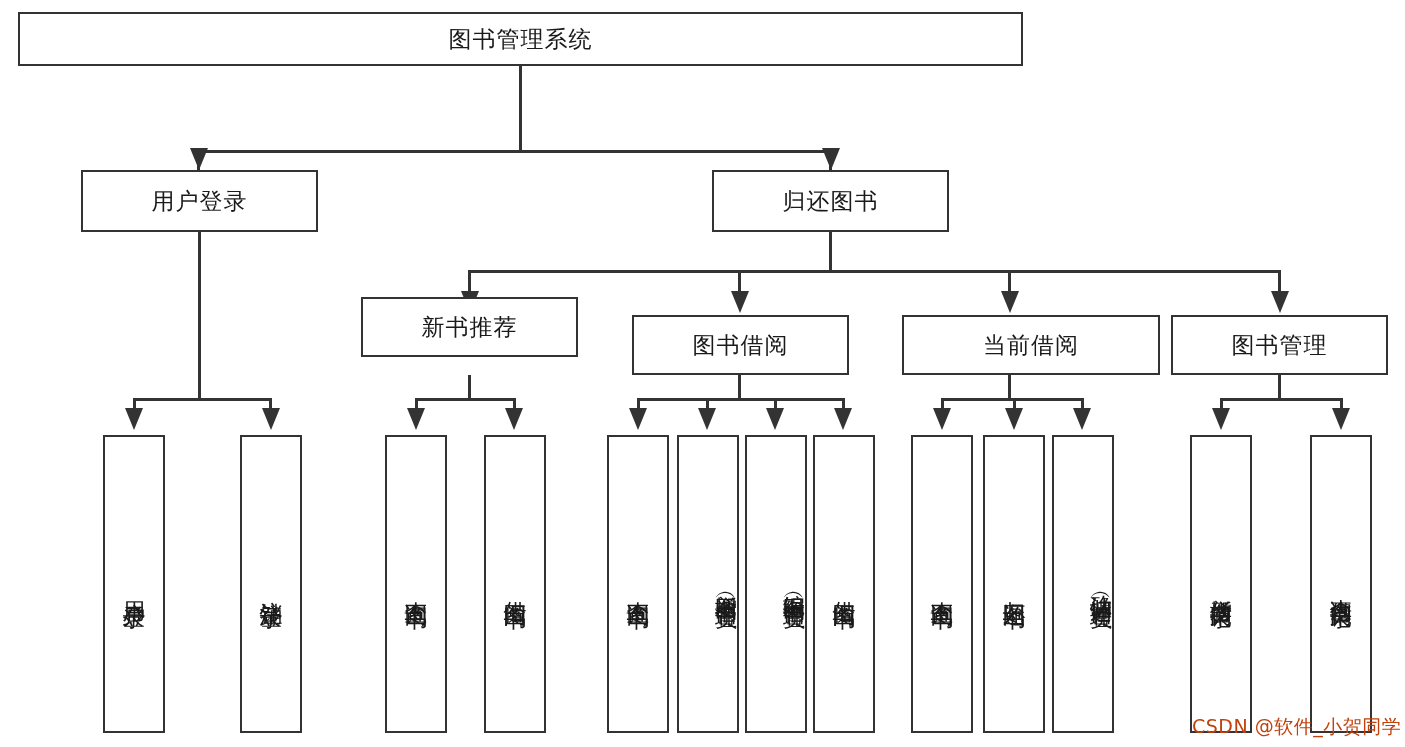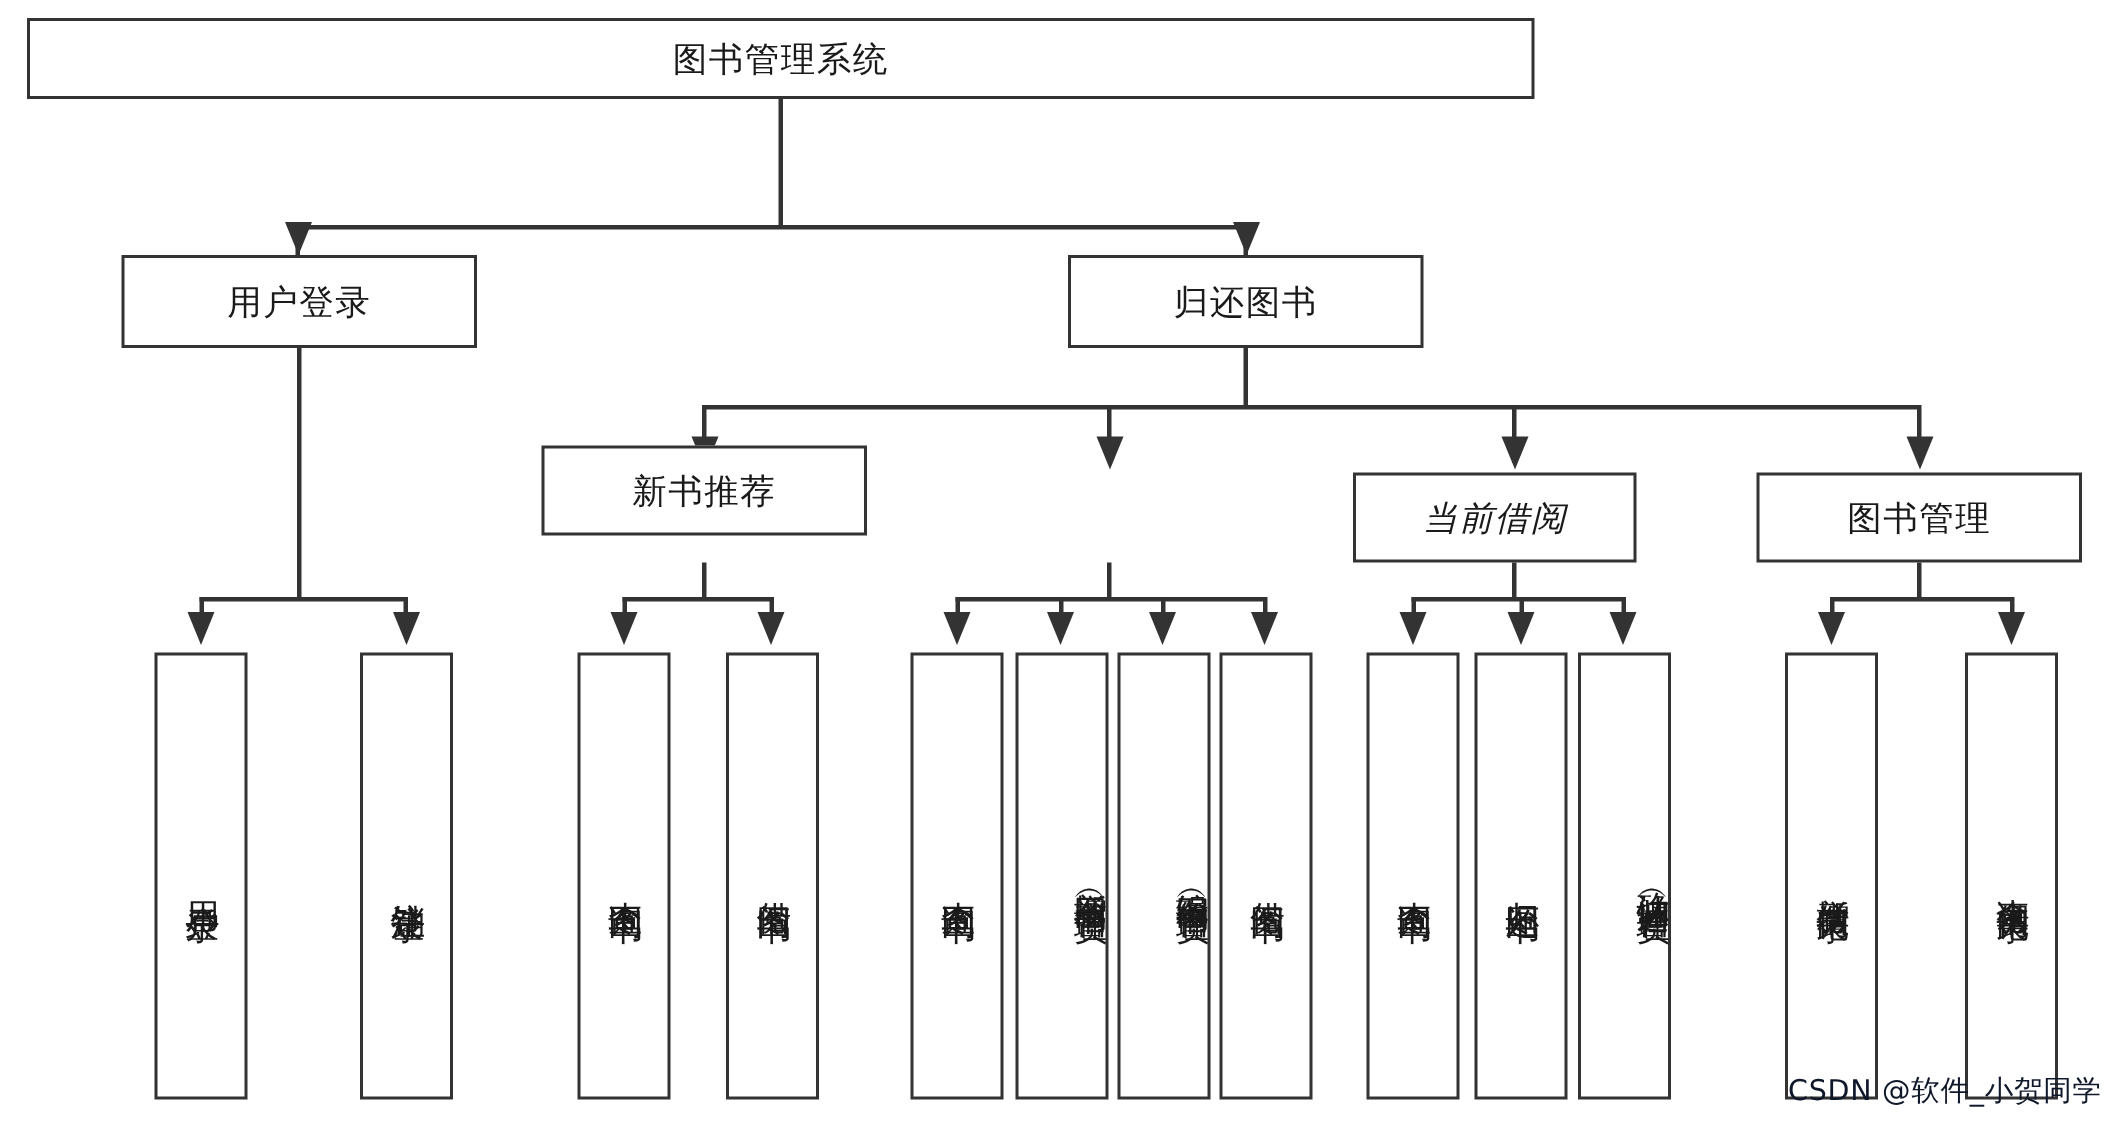--- a/index.html
+++ b/index.html
@@ -61,21 +61,21 @@
     position: absolute;
     width: 0;
     height: 0;
     border-left: 9px solid transparent;
     border-right: 9px solid transparent;
     border-top: 22px solid #333333;
   }
   .watermark {
     position: absolute;
     font-size: 19px;
-    color: #0f172a;
+    color: #c2410c;
     white-space: nowrap;
     letter-spacing: 0.5px;
   }
 </style>
 </head>
 <body>
 
 <div id="canvas">
 
   <div class="node horiz" id="node-root" style="left: 18px; top: 12px; width: 1005px; height: 54px;">
@@ -110,21 +110,24 @@
   <div class="linev" style="left:1008px; top:270px; height:24px;"></div>
   <div class="linev" style="left:1278px; top:270px; height:24px;"></div>
   <div class="arrow" style="left:461px; top:291px;"></div>
   <div class="arrow" style="left:731px; top:291px;"></div>
   <div class="arrow" style="left:1001px; top:291px;"></div>
   <div class="arrow" style="left:1271px; top:291px;"></div>
 
   <div class="node horiz" id="node-l3-0" style="left: 361px; top: 297px; width: 217px; height: 60px;">
     <span>新书推荐</span>
   </div>
-  <div class="node horiz" id="node-l3-2" style="left: 902px; top: 315px; width: 189px; height: 60px; font-style: italic;">
+  <div class="node horiz" id="node-l3-1" style="left: 632px; top: 315px; width: 217px; height: 60px;">
+    <span>图书借阅</span>
+  </div>
+  <div class="node horiz" id="node-l3-2" style="left: 902px; top: 315px; width: 258px; height: 60px;">
     <span>当前借阅</span>
   </div>
   <div class="node horiz" id="node-l3-3" style="left: 1171px; top: 315px; width: 217px; height: 60px;">
     <span>图书管理</span>
   </div>
 
   <div class="linev" style="left:468px; top:375px; height:25px;"></div>
   <div class="lineh" style="left:415px; top:398px; width:100px;"></div>
   <div class="linev" style="left:415px; top:398px; height:14px;"></div>
   <div class="linev" style="left:513px; top:398px; height:14px;"></div>

